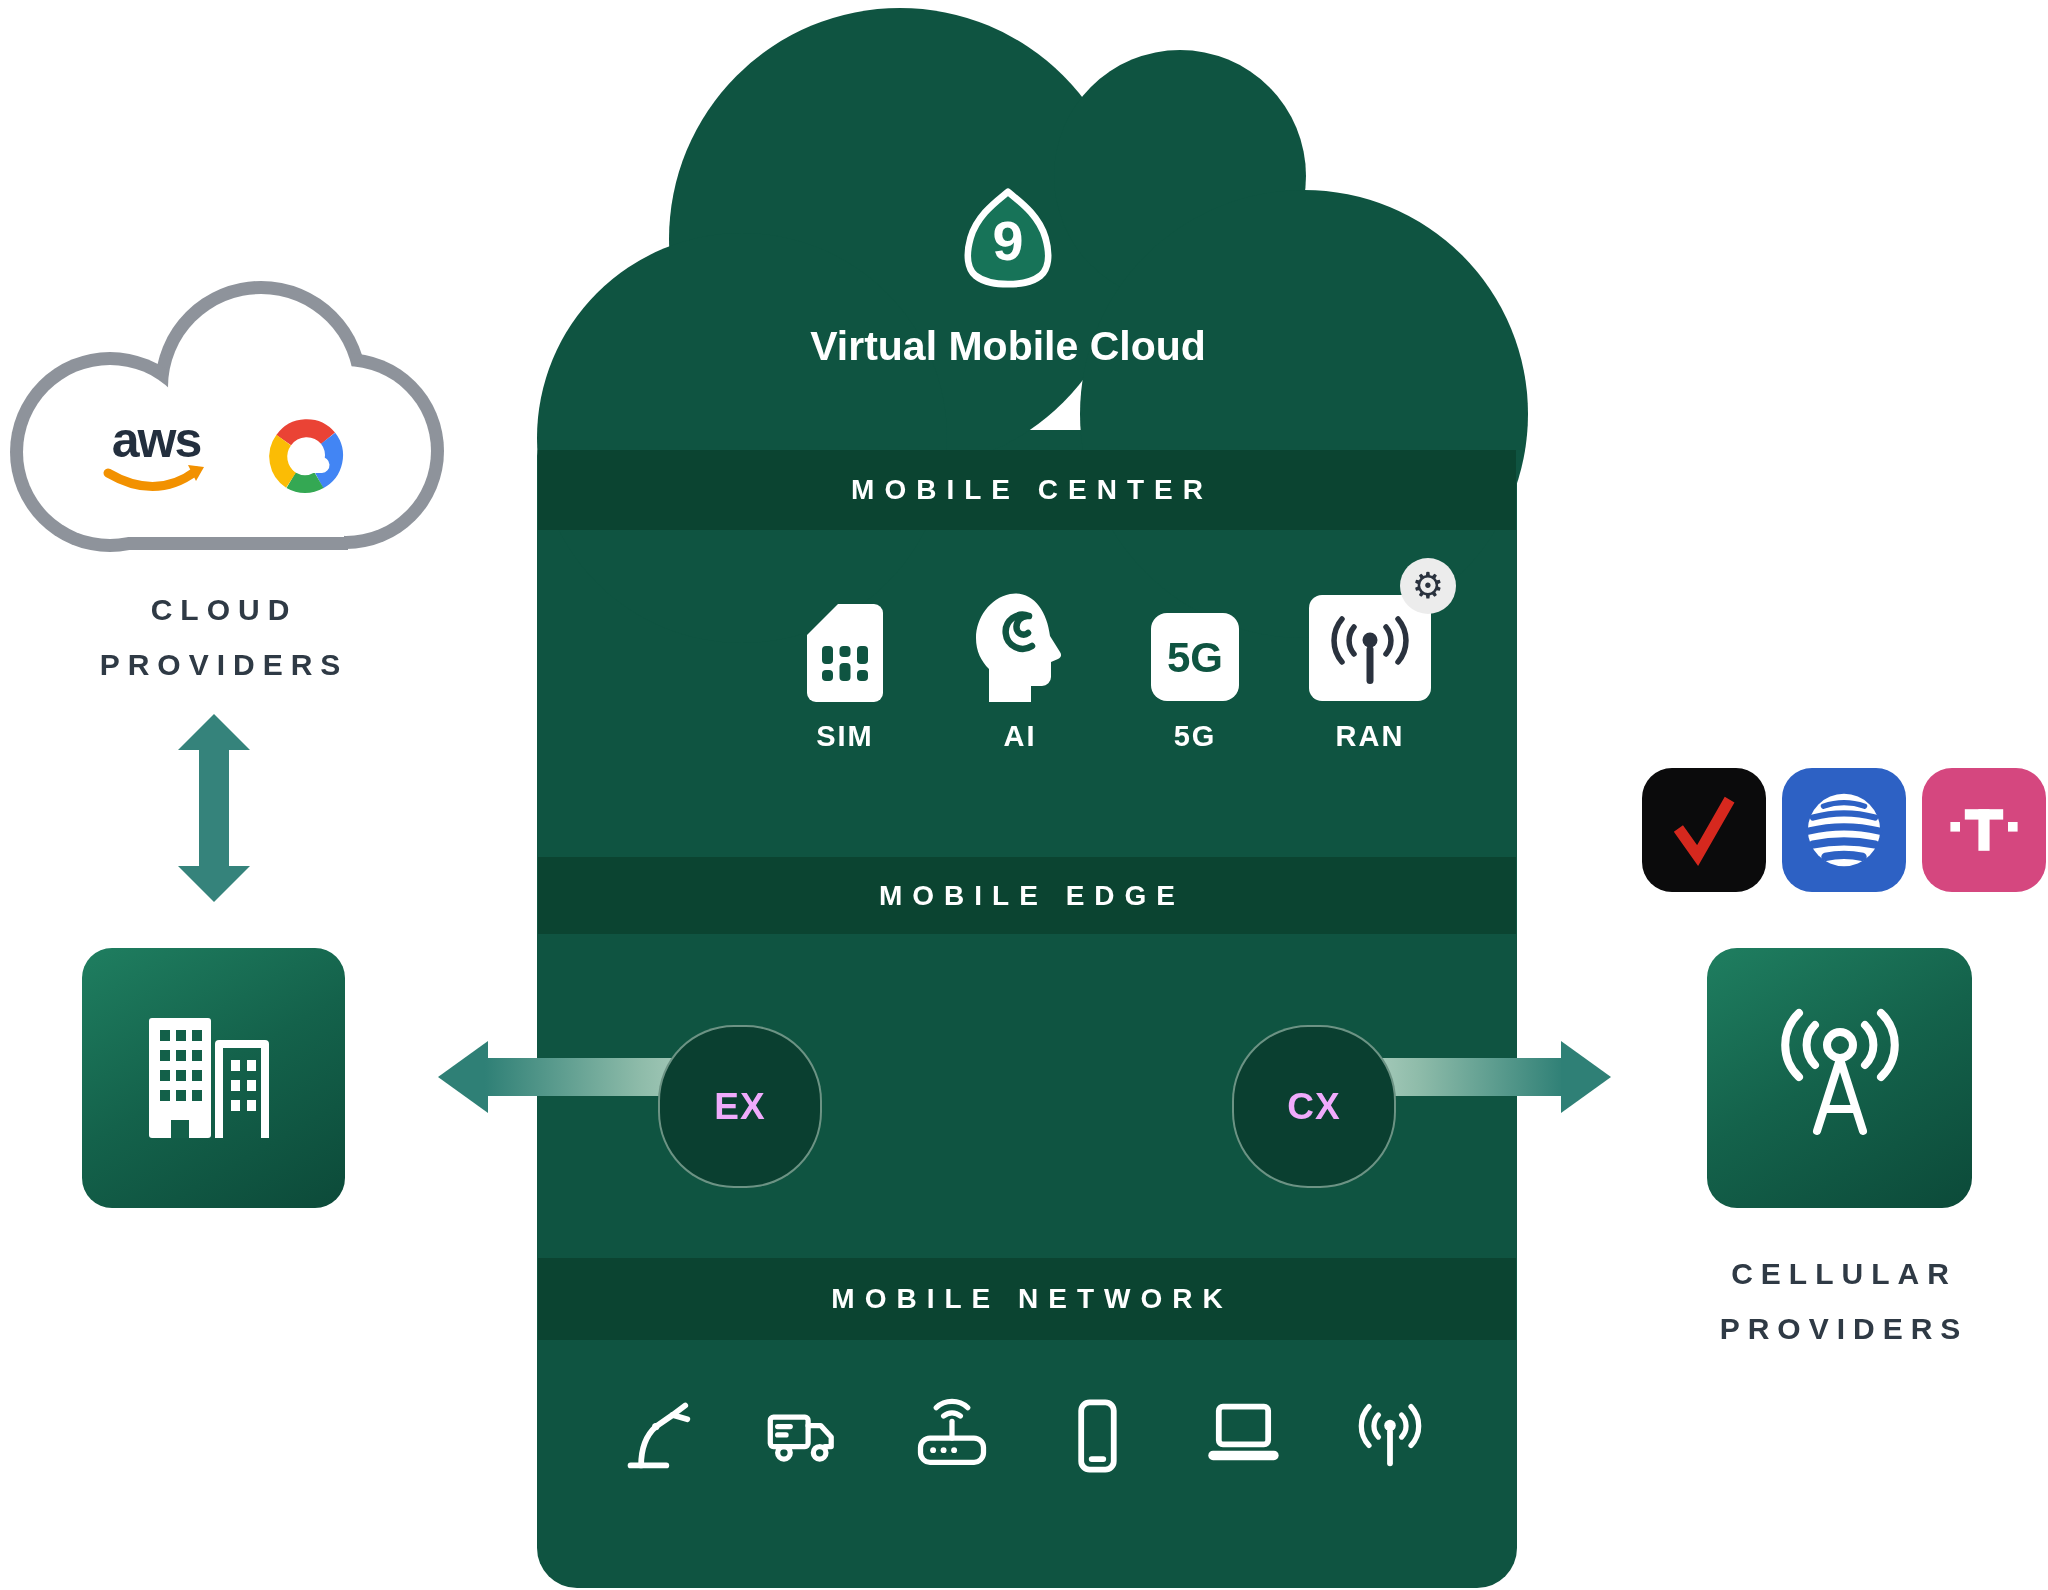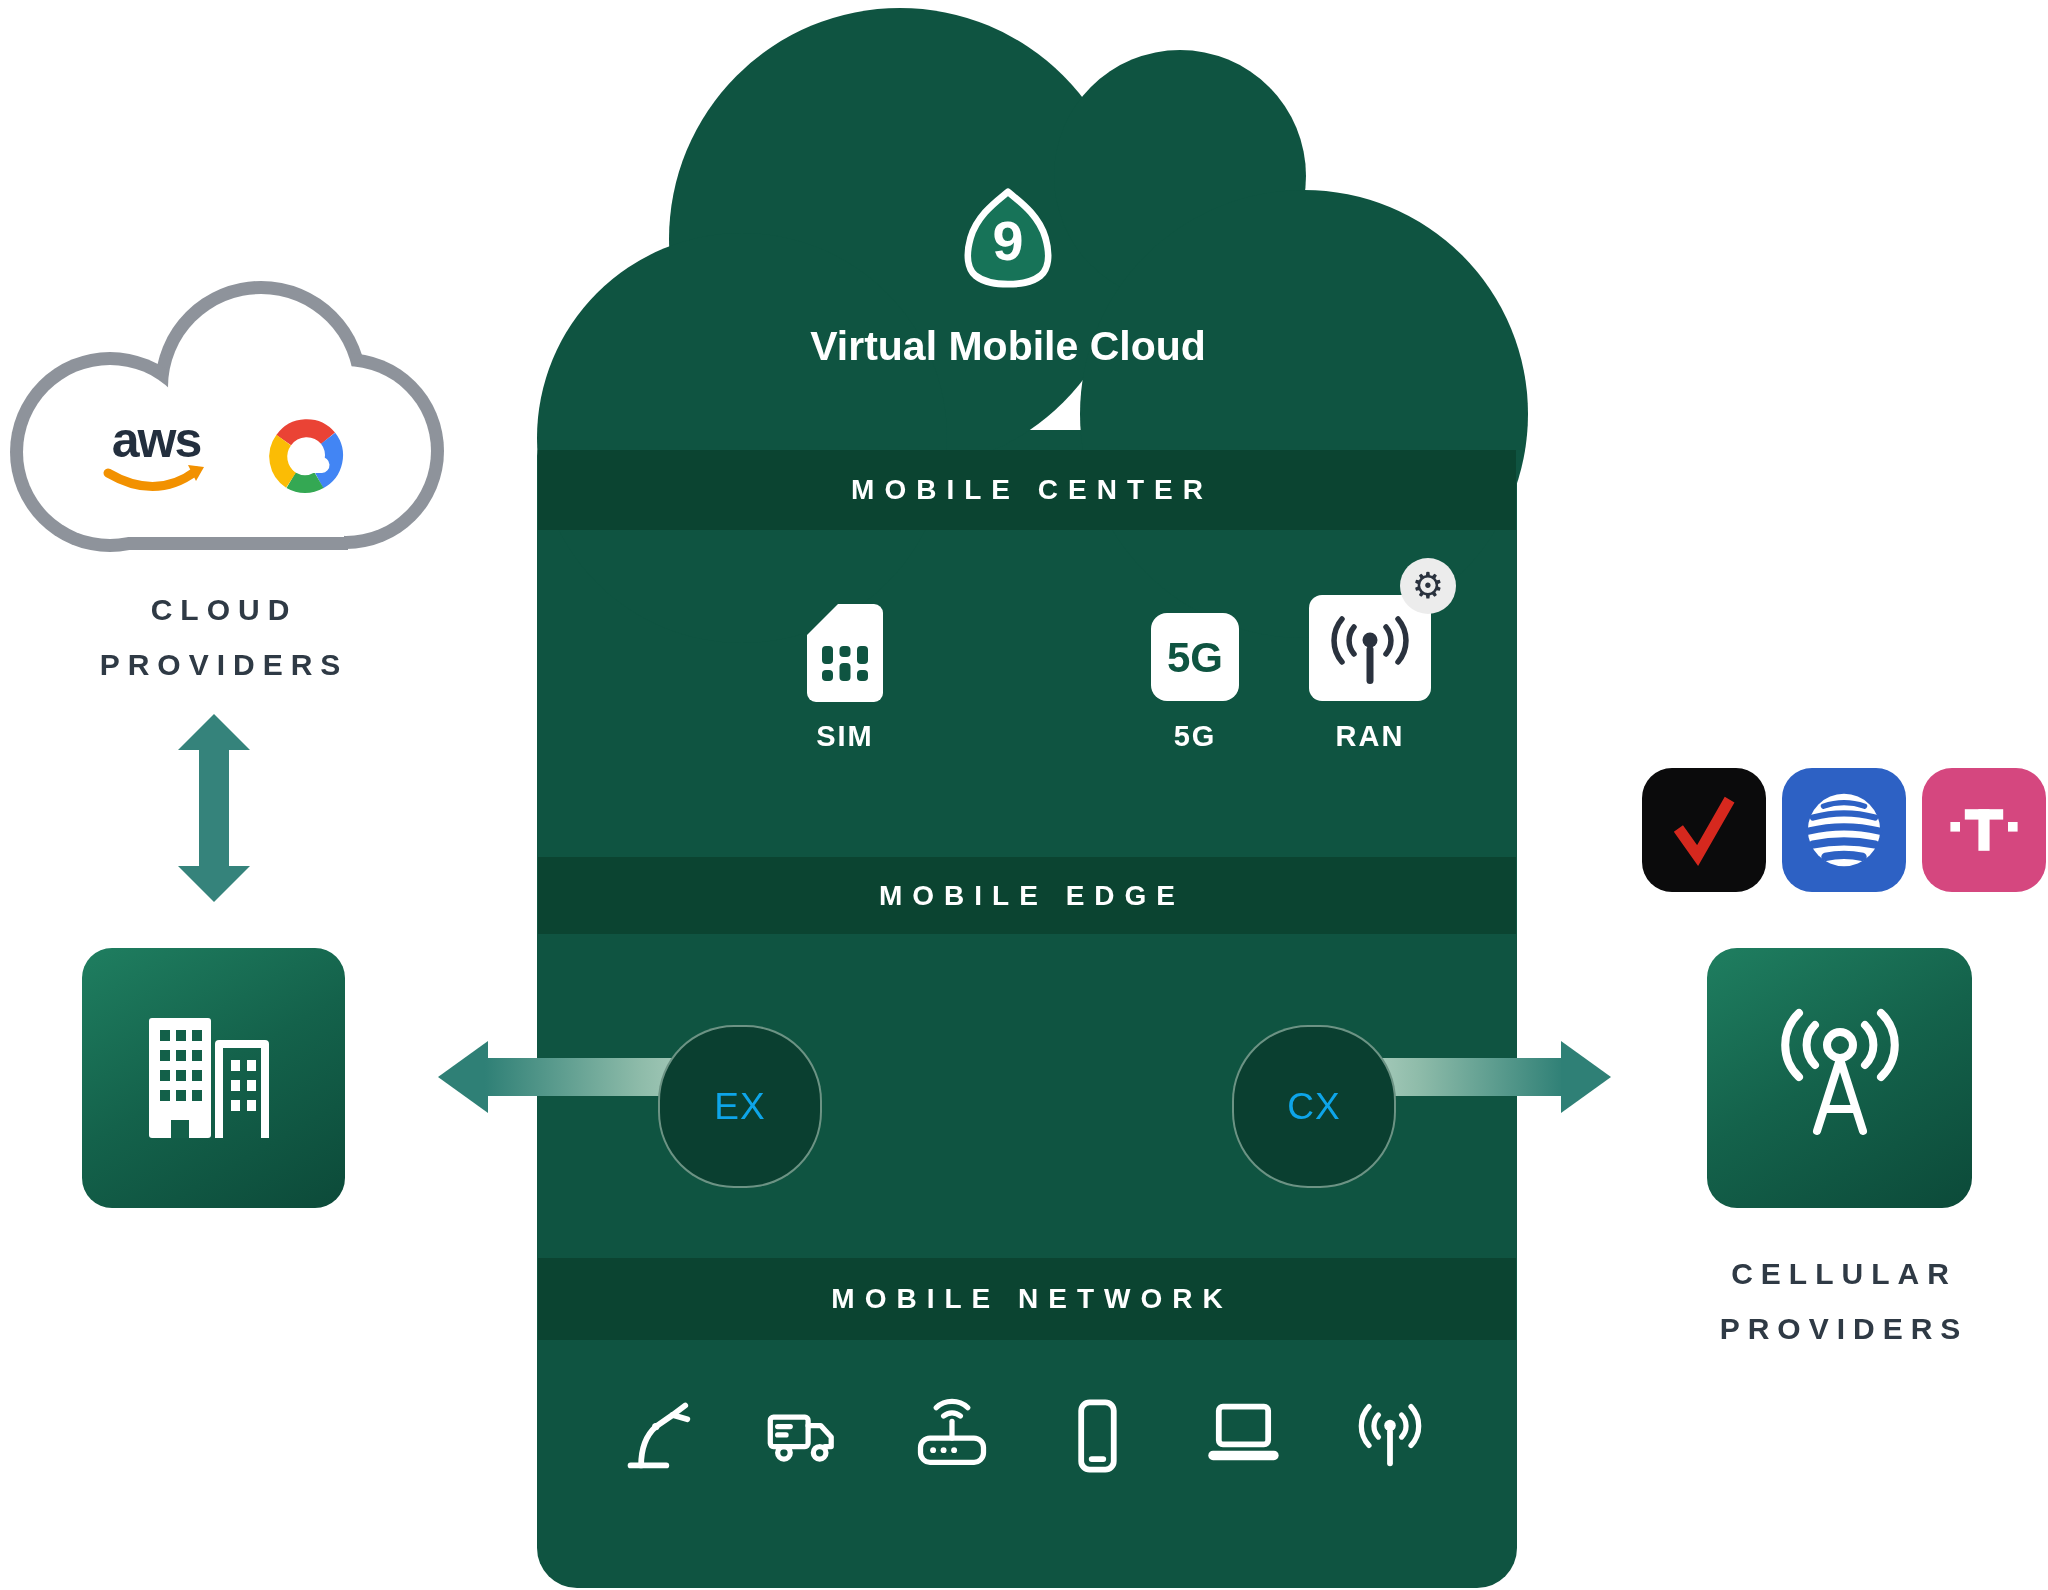--- a/index.html
+++ b/index.html
@@ -28,21 +28,21 @@
   
   .mc-item{top:580px;width:176px;height:190px;z-index:3;display:flex;flex-direction:column;
            align-items:center;justify-content:flex-start;}
   .mc-iconbox{height:122px;display:flex;align-items:flex-end;justify-content:center;position:relative;}
   .mc-label{margin-top:18px;color:#fff;font-weight:bold;font-size:29px;letter-spacing:2px;}
   .gear-badge{position:absolute;right:-24px;top:-22px;width:56px;height:56px;border-radius:50%;
               background:#ECECEC;display:flex;align-items:center;justify-content:center;
               font-size:36px;color:#2A323E;line-height:1;}
   
   .pill{z-index:4;background:var(--green-pill);border:2px solid rgba(190,216,202,0.55);
-        box-sizing:border-box;color:#0ea5e9;font-weight:normal;display:flex;align-items:center;
+        box-sizing:border-box;color:#f0abfc;font-weight:bold;display:flex;align-items:center;
         justify-content:center;letter-spacing:1px;}
   .pill-ex{left:658px;top:1025px;width:164px;height:163px;border-radius:76px;font-size:37px;}
   .pill-core{left:877px;top:1002px;width:306px;height:210px;border-radius:64px;font-size:37px;}
   .pill-cx{left:1232px;top:1025px;width:164px;height:163px;border-radius:76px;font-size:37px;}
   .arrowL-head{left:438px;top:1041px;width:50px;height:72px;background:var(--teal);
                clip-path:polygon(100% 0,0 50%,100% 100%);z-index:3;}
   .arrowL-shaft{left:485px;top:1058px;width:262px;height:38px;z-index:3;
                 background:linear-gradient(90deg,var(--teal) 0%,#8FBCAA 60%,#C2DCCE 100%);}
   .arrowR-shaft{left:1320px;top:1058px;width:244px;height:38px;z-index:3;
                 background:linear-gradient(90deg,#C2DCCE 0%,#8FBCAA 40%,var(--teal) 100%);}
@@ -101,20 +101,29 @@
           <rect x="32.5" y="42" width="11" height="11" rx="4"></rect>
           <rect x="32.5" y="59" width="11" height="18" rx="4"></rect>
           <rect x="50" y="42" width="11" height="18" rx="4"></rect>
           <rect x="50" y="66" width="11" height="11" rx="4"></rect>
         </g>
       </svg>
     </div>
     <div class="mc-label">SIM</div>
   </div>
 
+  <div class="abs mc-item" style="left:932px;">
+    <div class="mc-iconbox">
+      <svg width="100" height="112" viewBox="0 0 100 112">
+        <path d="M40,4 C20,8 6,28 6,48 c0,13 5,23 13,31 v33 h42 v-16 h11 a9,9 0 0 0 9,-9 V72 l7,-3 c3,-1 4,-4 2,-7 L80,46 C77,20 62,0 40,4 Z" fill="#fff"></path>
+        <path d="M59,26 a17,17 0 1 0 3,30 M59,26 a11,11 0 0 0 -12,14 a7,7 0 0 0 11,3" stroke="#0F5441" stroke-width="6.5" fill="none" stroke-linecap="round"></path>
+      </svg>
+    </div>
+    <div class="mc-label">AI</div>
+  </div>
 
   <div class="abs mc-item" style="left:1107px;">
     <div class="mc-iconbox">
       <svg width="90" height="90" viewBox="0 0 90 90">
         <rect x="1" y="1" width="88" height="88" rx="16" fill="#fff"></rect>
         <text x="45" y="60" text-anchor="middle" font-family="Liberation Sans, sans-serif" font-size="42" font-weight="bold" fill="#0F5441">5G</text>
       </svg>
     </div>
     <div class="mc-label">5G</div>
   </div>

